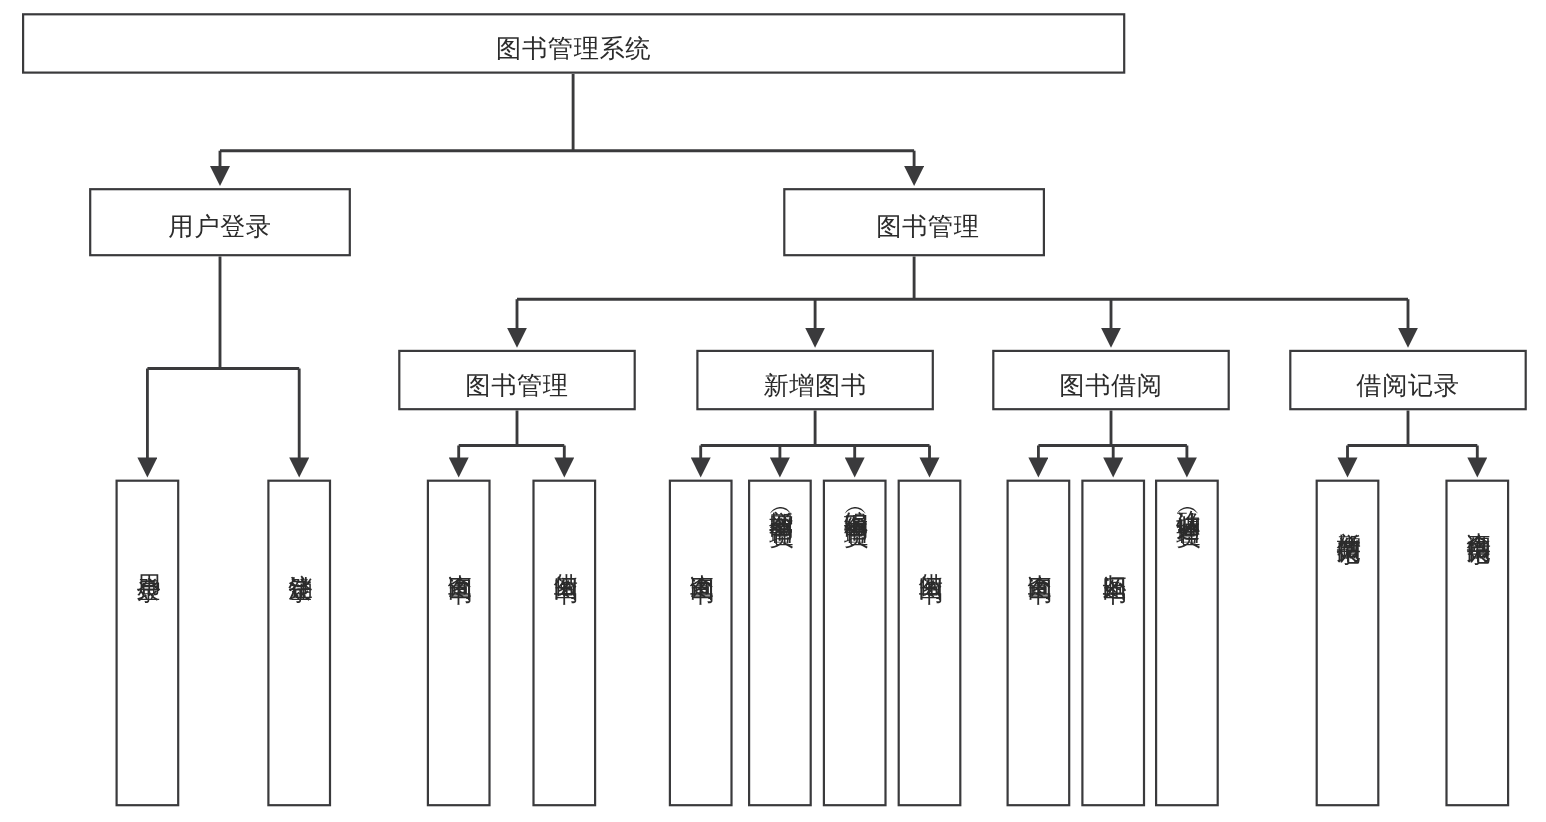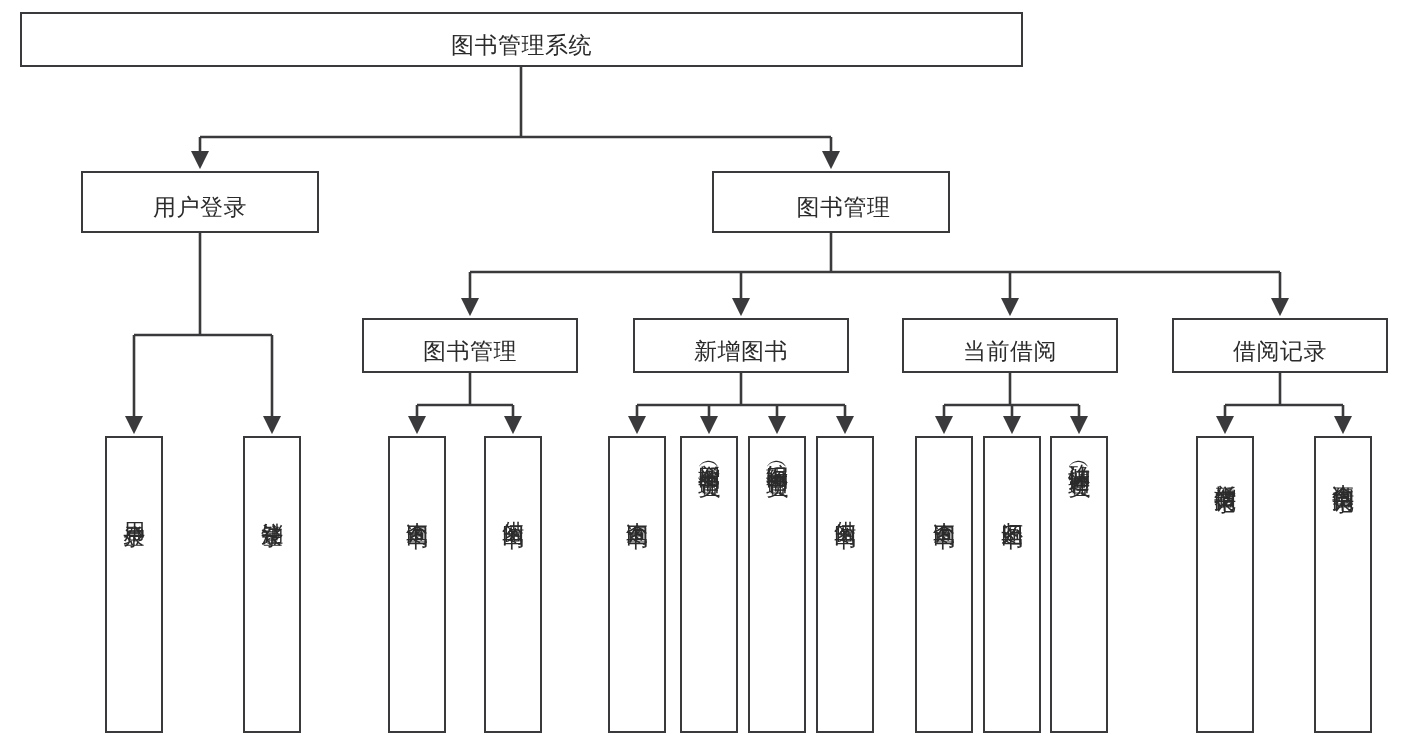--- a/index.html
+++ b/index.html
@@ -139,21 +139,21 @@
       <div class="node" style="left: 712px; top: 171px; width: 238px; height: 62px; padding-left: 25px;">
         <span class="node-label h-label">图书管理</span>
       </div>
       <div class="node" style="left: 362px; top: 318px; width: 216px; height: 55px;">
         <span class="node-label h-label">图书管理</span>
       </div>
       <div class="node" style="left: 633px; top: 318px; width: 216px; height: 55px;">
         <span class="node-label h-label">新增图书</span>
       </div>
       <div class="node" style="left: 902px; top: 318px; width: 216px; height: 55px;">
-        <span class="node-label h-label">当前借阅</span>
+        <span class="node-label h-label">图书借阅</span>
       </div>
       <div class="node" style="left: 1172px; top: 318px; width: 216px; height: 55px; align-items: center;">
         <span class="node-label h-label">借阅记录</span>
       </div>
       <div class="node leaf" style="left: 105px; top: 436px; width: 58px; height: 297px;">
         <span class="node-label v-label centered">用户登录</span>
       </div>
       <div class="node leaf" style="left: 243px; top: 436px; width: 58px; height: 297px;">
         <span class="node-label v-label centered">注销登录</span>
       </div>

